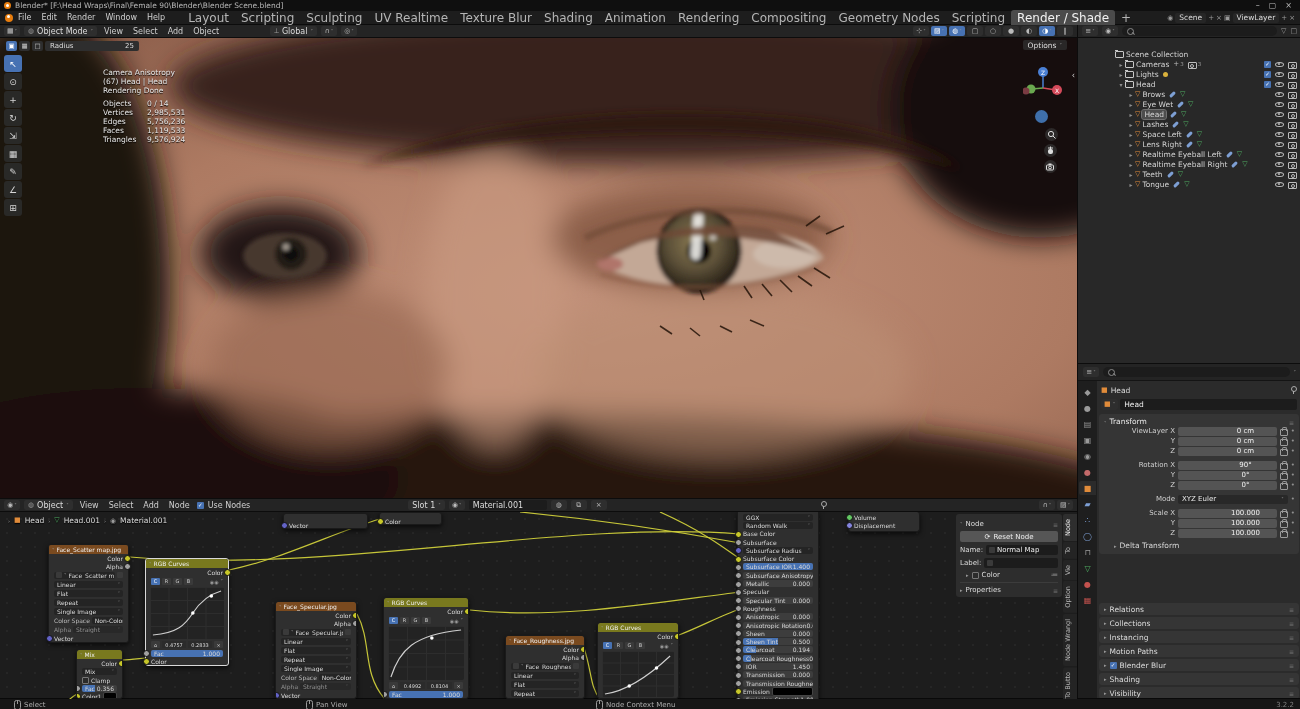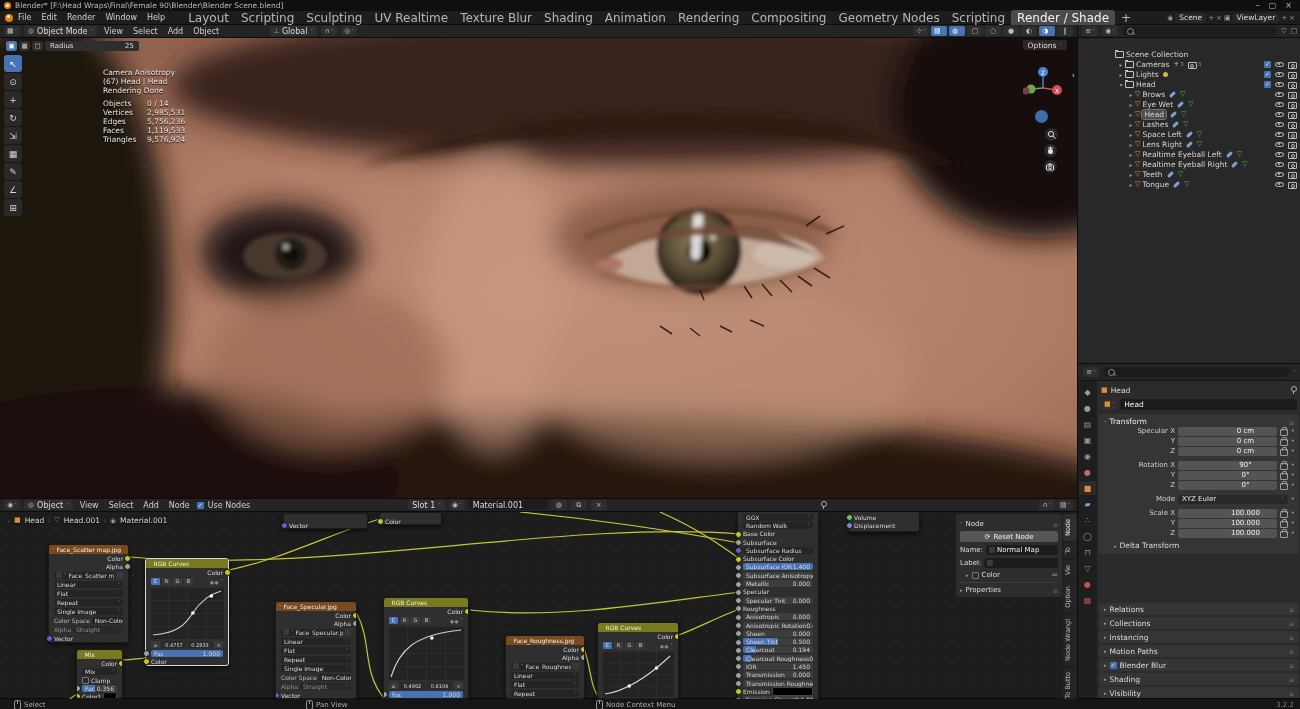--- a/index.html
+++ b/index.html
@@ -679,21 +679,21 @@
         <span class="name-field">Head</span>
       </div>
       <div id="transform-panel">
         <div class="panel-hdr">
           <span class="chev">˅</span>
             <span>Transform</span>
             <span class="grip">≡</span>
         </div>
         <div id="transform-rows">
             <div class="prop-row">
-              <span class="prop-label">Specular X</span>
+              <span class="prop-label">ViewLayer X</span>
               <span class="prop-field">0 cm</span>
               <span class="i-lock"></span>
               <span class="dot">•</span>
             </div>
             <div class="prop-row">
               <span class="prop-label">Y</span>
               <span class="prop-field">0 cm</span>
               <span class="i-lock"></span>
               <span class="dot">•</span>
             </div>

